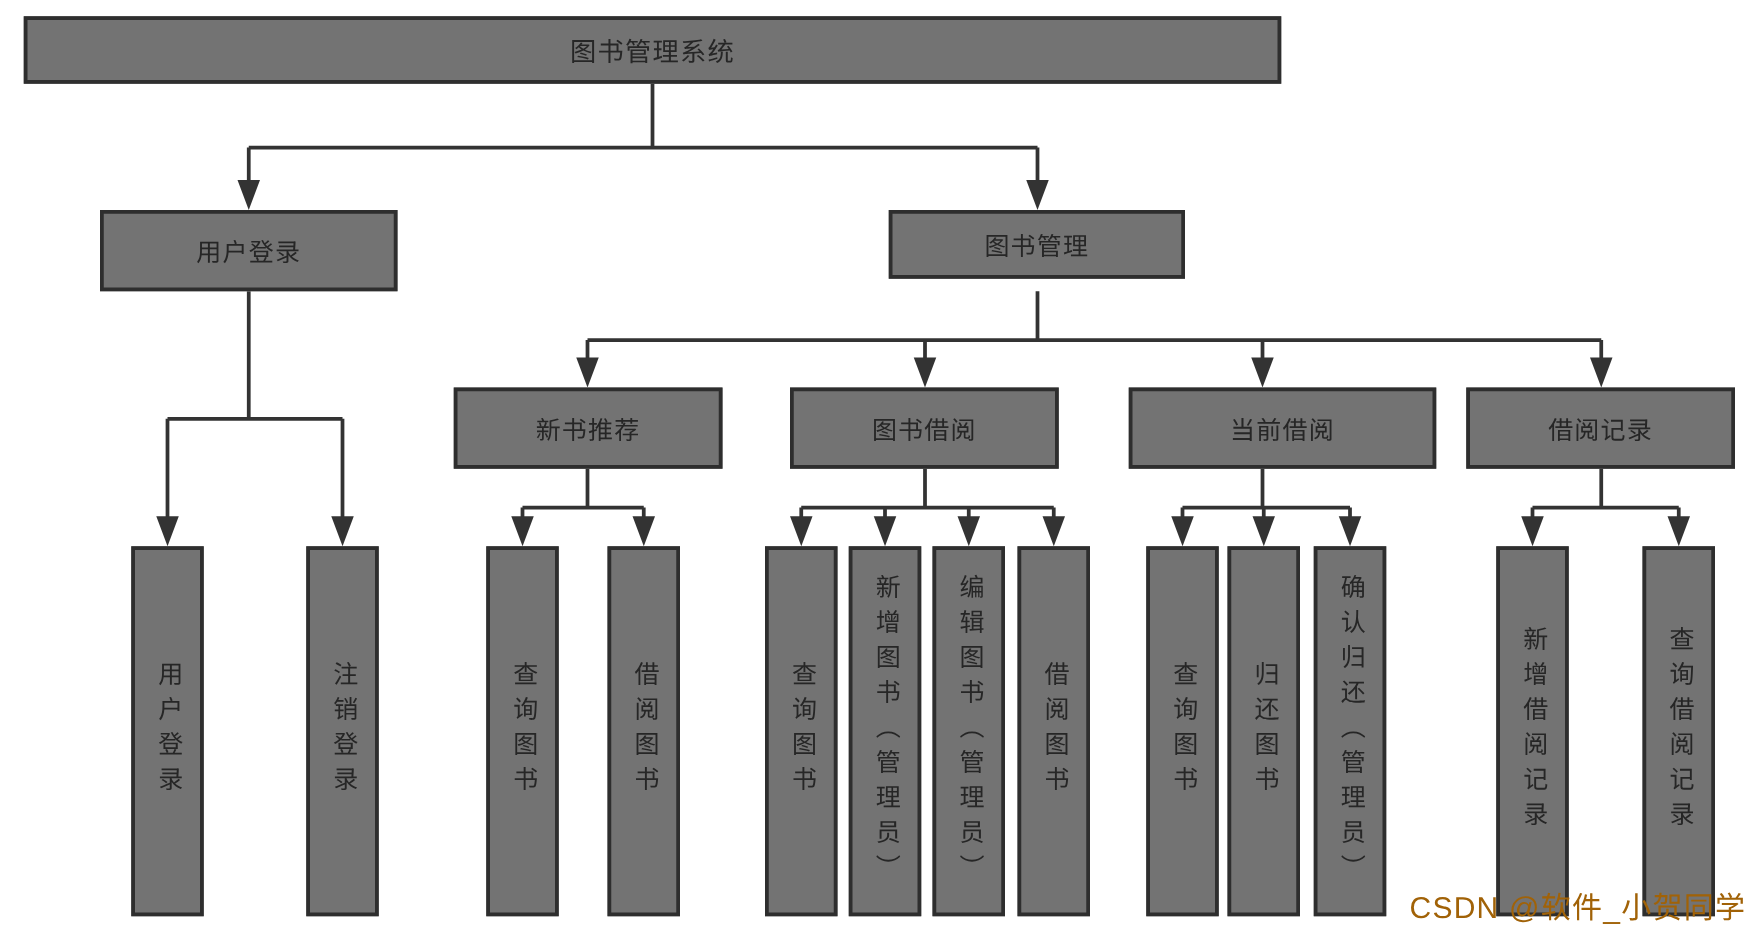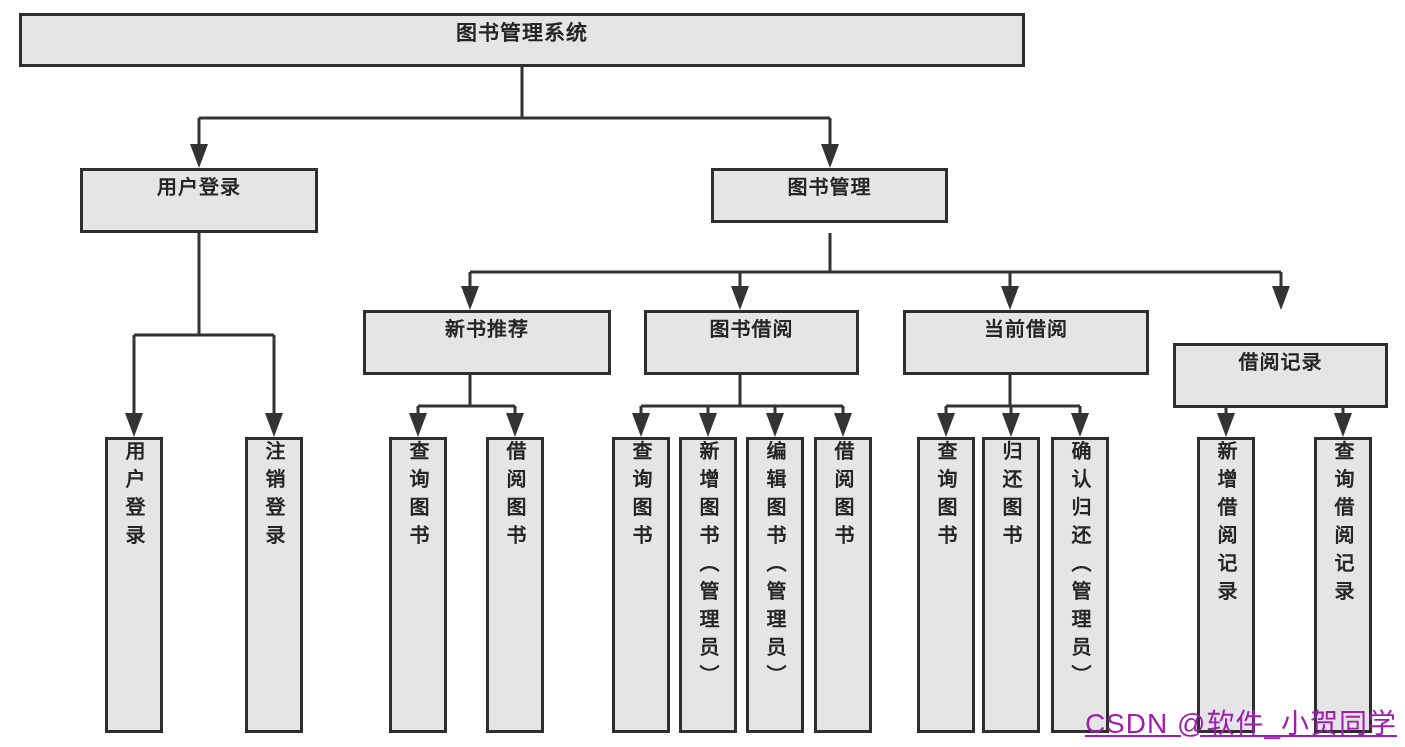--- a/index.html
+++ b/index.html
@@ -1,35 +1,35 @@
 <!DOCTYPE html>
 <html lang="zh-CN"><head>
 <meta charset="utf-8">
 <style>
   html,body{margin:0;padding:0;background:#ffffff;}
   body{font-family:"Liberation Sans","DejaVu Sans",sans-serif;}
   .canvas{
     position:relative;width:1405px;height:747px;background:#ffffff;overflow:hidden;
   }
   .node{
-    position:absolute;box-sizing:border-box;background:#e5e5e5;
-    border:3px solid #2e2e2e;display:flex;align-items:flex-start;justify-content:center;
-    color:#262626;font-size:20px;letter-spacing:1px;z-index:2;font-weight:bold;
+    position:absolute;box-sizing:border-box;background:#737373;
+    border:3px solid #2e2e2e;display:flex;align-items:center;justify-content:center;
+    color:#262626;font-size:20px;letter-spacing:1px;z-index:2;
   }
   .node.root{font-size:21px;}
   .node.tall .vtext{
     writing-mode:vertical-rl;text-orientation:mixed;
     letter-spacing:8px;font-size:20px;line-height:1;color:#262626;
   }
   svg.wires{position:absolute;left:0;top:0;z-index:1;}
   svg.wires path{stroke:#333333;stroke-width:3;fill:none;}
   svg.wires polygon{fill:#333333;stroke:none;}
   .watermark{
     position:absolute;right:8px;bottom:6px;z-index:3;
-    font-size:28px;color:#a21caf;letter-spacing:1px;white-space:nowrap;text-decoration:underline;
+    font-size:24px;color:#a16207;letter-spacing:1px;white-space:nowrap;
   }
 </style>
 </head>
 <body>
 
 <div class="canvas">
 
   <svg class="wires" width="1405" height="747" viewBox="0 0 1405 747" aria-hidden="true">
 
     <path d="M522 67 V118 M199 118 H830 M199 118 V150 M830 118 V150"></path>
@@ -70,30 +70,30 @@
     <span>图书管理系统</span>
   </div>
 
   <div class="node" style="left:80px;top:168px;width:238px;height:65px;">
     <span>用户登录</span>
   </div>
   <div class="node" style="left:711px;top:168px;width:237px;height:55px;">
     <span>图书管理</span>
   </div>
 
-  <div class="node" style="left:363px;top:310px;width:248px;height:65px;">
+  <div class="node" style="left:363px;top:310px;width:215px;height:65px;">
     <span>新书推荐</span>
   </div>
-  <div class="node" style="left:632px;top:310px;width:215px;height:65px;margin-left:12px;">
+  <div class="node" style="left:632px;top:310px;width:215px;height:65px;">
     <span>图书借阅</span>
   </div>
   <div class="node" style="left:903px;top:310px;width:246px;height:65px;">
     <span>当前借阅</span>
   </div>
-  <div class="node" style="left:1173px;top:310px;width:215px;height:65px;margin-top:33px;">
+  <div class="node" style="left:1173px;top:310px;width:215px;height:65px;">
     <span>借阅记录</span>
   </div>
 
   <div class="node tall" style="left:105px;top:437px;width:58px;height:296px;">
     <span class="vtext">用户登录</span>
   </div>
   <div class="node tall" style="left:245px;top:437px;width:58px;height:296px;">
     <span class="vtext">注销登录</span>
   </div>
 

